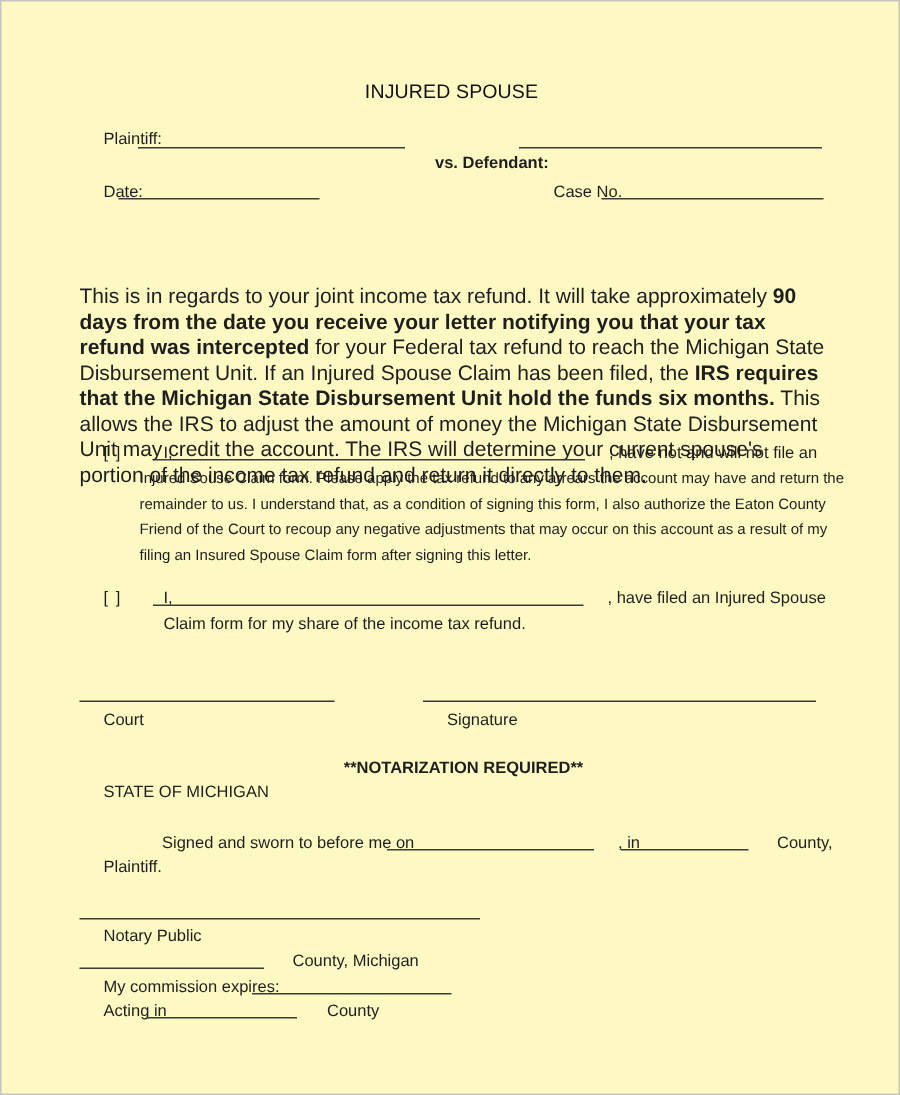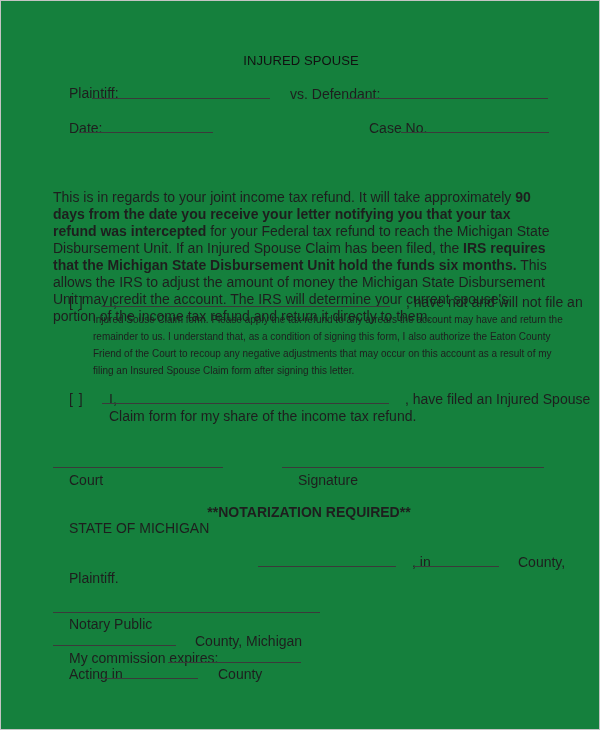--- a/index.html
+++ b/index.html
@@ -4,24 +4,24 @@
   <style>
     * { margin: 0; padding: 0; box-sizing: border-box; }
     html, body { width: 600px; height: 730px; background: #ffffff; overflow: hidden; }
     body {
       font-family: "Liberation Sans", sans-serif;
       color: #1a1a1a;
       position: relative;
     }
     .page {
       position: absolute; left: 0; top: 0; width: 600px; height: 730px;
-      border: 1px solid #c4c4c4; background: #15803d;
+      border: 1px solid #c4c4c4; background: #fef9c3;
     }
     .abs { position: absolute; white-space: nowrap; }
-    .txt { font-size: 14px; line-height: 17px; color: #1e1e1e; padding-left: 16px; }
+    .txt { font-size: 11px; line-height: 17px; color: #1e1e1e; padding-left: 16px; }
     .title {
       left: 0; width: 600px; top: 52px; text-align: center;
       font-size: 13px; letter-spacing: 0.1px; color: #111;
     }
     .line { position: absolute; height: 1px; background: #3a3a3a; }
     b, .b { font-weight: bold; }
     .para {
       left: 52px; top: 188px; width: 500px; white-space: normal;
       font-size: 14px; line-height: 17px; color: #1e1e1e;
     }
@@ -30,21 +30,21 @@
   </style>
 </head>
 <body>
 
 <div class="page">
 
   <div class="abs title">INJURED SPOUSE</div>
 
   <div class="abs txt" style="left:52px; top:84px;">Plaintiff:</div>
   <div class="line" style="left:91px; top:97px; width:178px;"></div>
-  <div class="abs txt" style="left:273px; top:85px;">vs. Defendant:</div>
+  <div class="abs txt" style="left:273px; top:100px;font-weight:bold;">vs. Defendant:</div>
   <div class="line" style="left:345px; top:97px; width:202px;"></div>
 
   <div class="abs txt" style="left:52px; top:119px;">Date:</div>
   <div class="line" style="left:78px; top:131px; width:134px;"></div>
   <div class="abs txt" style="left:352px; top:119px;">Case No.</div>
   <div class="line" style="left:400px; top:131px; width:148px;"></div>
 
   <div class="abs para">
     <span>This is in regards to your joint income tax refund.  It will take approximately </span><b>90 days from the date you receive your letter notifying you that your tax refund was intercepted</b><span> for your Federal tax refund to reach the Michigan State Disbursement Unit.  If an Injured Spouse Claim has been filed, the </span><b>IRS requires that the Michigan State Disbursement Unit hold the funds six months.</b><span>  This allows the IRS to adjust the amount of money the Michigan State Disbursement Unit may credit the account.  The IRS will determine your current spouse's portion of the income tax refund and return it directly to them.</span>
   </div>
@@ -62,20 +62,21 @@
   <div class="abs txt" style="left:388px; top:390px;">, have filed an Injured Spouse</div>
 
   <div class="line" style="left:52px; top:466px; width:170px;"></div>
   <div class="abs txt" style="left:52px; top:471px;">Court</div>
   <div class="line" style="left:281px; top:466px; width:262px;"></div>
   <div class="abs txt" style="left:281px; top:471px;">Signature</div>
 
   <div class="abs txt b center" style="left:0; width:600px; top:503px;">**NOTARIZATION REQUIRED**</div>
   <div class="abs txt" style="left:52px; top:519px;">STATE OF MICHIGAN</div>
 
+  <div class="abs txt" style="left:91px; top:553px;">Signed and sworn to before me on</div>
   <div class="line" style="left:257px; top:565px; width:138px;"></div>
   <div class="abs txt" style="left:395px; top:553px;">, in</div>
   <div class="line" style="left:413px; top:565px; width:85px;"></div>
   <div class="abs txt" style="left:501px; top:553px;">County,</div>
   <div class="abs txt" style="left:52px; top:569px;">Plaintiff.</div>
 
   <div class="line" style="left:52px; top:611px; width:267px;"></div>
   <div class="abs txt" style="left:52px; top:615px;">Notary Public</div>
 
   <div class="line" style="left:52px; top:644px; width:123px;"></div>

